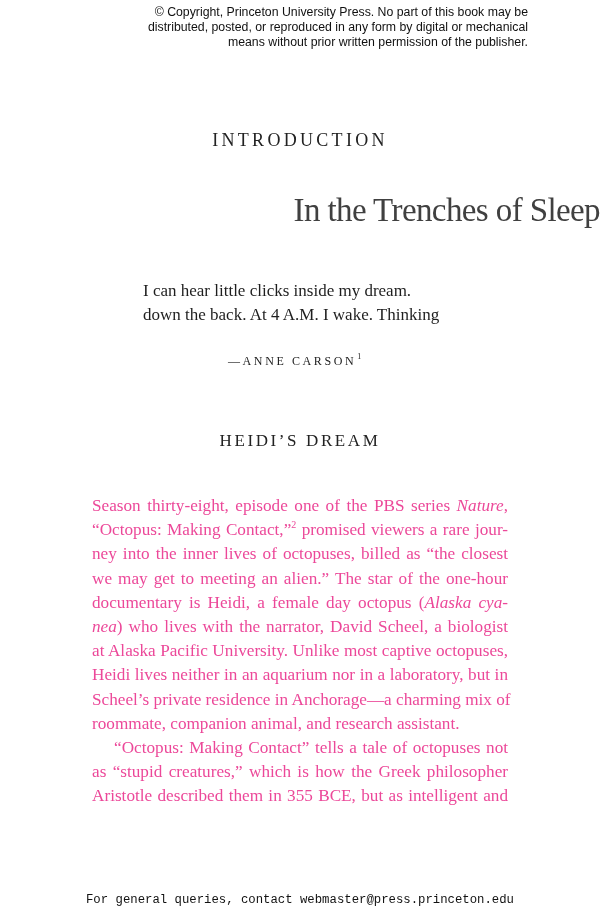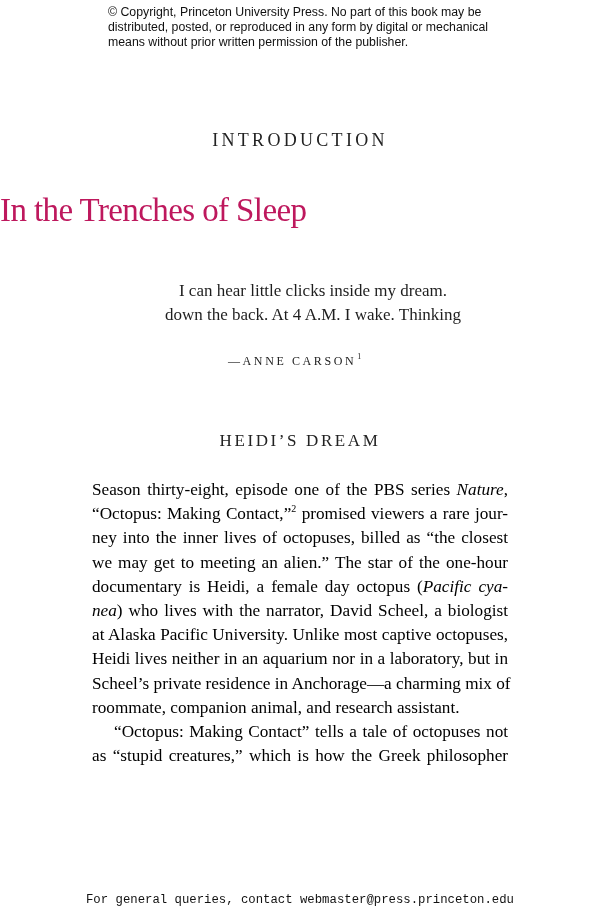--- a/index.html
+++ b/index.html
@@ -17,55 +17,55 @@
     .copyright {
       position: absolute;
       left: 108px;
       top: 5px;
       width: 420px;
       font-family: "Liberation Sans", sans-serif;
       font-size: 12.3px;
       line-height: 15px;
       color: #111111;
     }
-    .copyright span { display: block; white-space: nowrap; }
+    .copyright span { display: block; white-space: nowrap; text-align: right; }
 
     .serif { font-family: "Liberation Serif", "DejaVu Serif", serif; }
 
     .chapter-label {
       position: absolute;
       left: 0;
       width: 600px;
       top: 130px;
       text-align: center;
       font-size: 18px;
       letter-spacing: 3.3px;
       color: #222222;
     }
     .chapter-title {
       position: absolute;
       left: 0;
       width: 600px;
       top: 190px;
-      text-align: left;
+      text-align: right;
       font-size: 33px;
       line-height: 40px;
       letter-spacing: -0.6px;
-      color: #be185d;
+      color: #404040;
     }
     .epigraph {
       position: absolute;
       left: 143px;
       top: 279px;
       width: 340px;
       font-size: 17px;
       line-height: 24px;
       color: #1e1e1e;
     }
-    .epigraph-line { display: block; white-space: nowrap; text-align: center; }
+    .epigraph-line { display: block; white-space: nowrap; }
     .epigraph-attrib {
       position: absolute;
       left: 228px;
       top: 352px;
       font-size: 12px;
       letter-spacing: 2.6px;
       color: #222222;
       white-space: nowrap;
     }
     .epigraph-attrib sup {
@@ -80,25 +80,25 @@
       width: 600px;
       top: 431px;
       text-align: center;
       font-size: 17px;
       letter-spacing: 2.6px;
       color: #222222;
     }
     .body-text {
       position: absolute;
       left: 92px;
-      top: 478px;
+      top: 494px;
       width: 416px;
       font-size: 17.2px;
       line-height: 24.2px;
-      color: #000000;
+      color: #ec4899;
     }
     .body-line {
       display: block;
       white-space: nowrap;
       text-align: justify;
       text-align-last: justify;
       height: 24.2px;
     }
     .body-line.last {
       text-align-last: left;
@@ -145,26 +145,27 @@
 </div>
 
 <h2 class="section-head serif" style="margin:0;font-weight:normal;">HEIDI’S DREAM</h2>
 
 <div class="body-text serif">
   <div>
     <span class="body-line"><span>Season thirty-eight, episode one of the PBS series </span><i>Nature</i><span>,</span></span>
     <span class="body-line"><span>“Octopus: Making Contact,”</span><sup>2</sup><span> promised viewers a rare jour-</span></span>
     <span class="body-line">ney into the inner lives of octopuses, billed as “the closest</span>
     <span class="body-line">we may get to meeting an alien.” The star of the one-hour</span>
-    <span class="body-line"><span>documentary is Heidi, a female day octopus (</span><i>Pacific cya-</i></span>
+    <span class="body-line"><span>documentary is Heidi, a female day octopus (</span><i>Alaska cya-</i></span>
     <span class="body-line"><i>nea</i><span>) who lives with the narrator, David Scheel, a biologist</span></span>
     <span class="body-line">at Alaska Pacific University. Unlike most captive octopuses,</span>
     <span class="body-line">Heidi lives neither in an aquarium nor in a laboratory, but in</span>
     <span class="body-line">Scheel’s private residence in Anchorage—a charming mix of</span>
     <span class="body-line last">roommate, companion animal, and research assistant.</span>
   </div>
   <div>
     <span class="body-line indent">“Octopus: Making Contact” tells a tale of octopuses not</span>
     <span class="body-line">as “stupid creatures,” which is how the Greek philosopher</span>
+    <span class="body-line">Aristotle described them in 355 BCE, but as intelligent and</span>
   </div>
 </div>
 
 <div class="footer">For general queries, contact webmaster@press.princeton.edu</div>
 
 </body></html>

